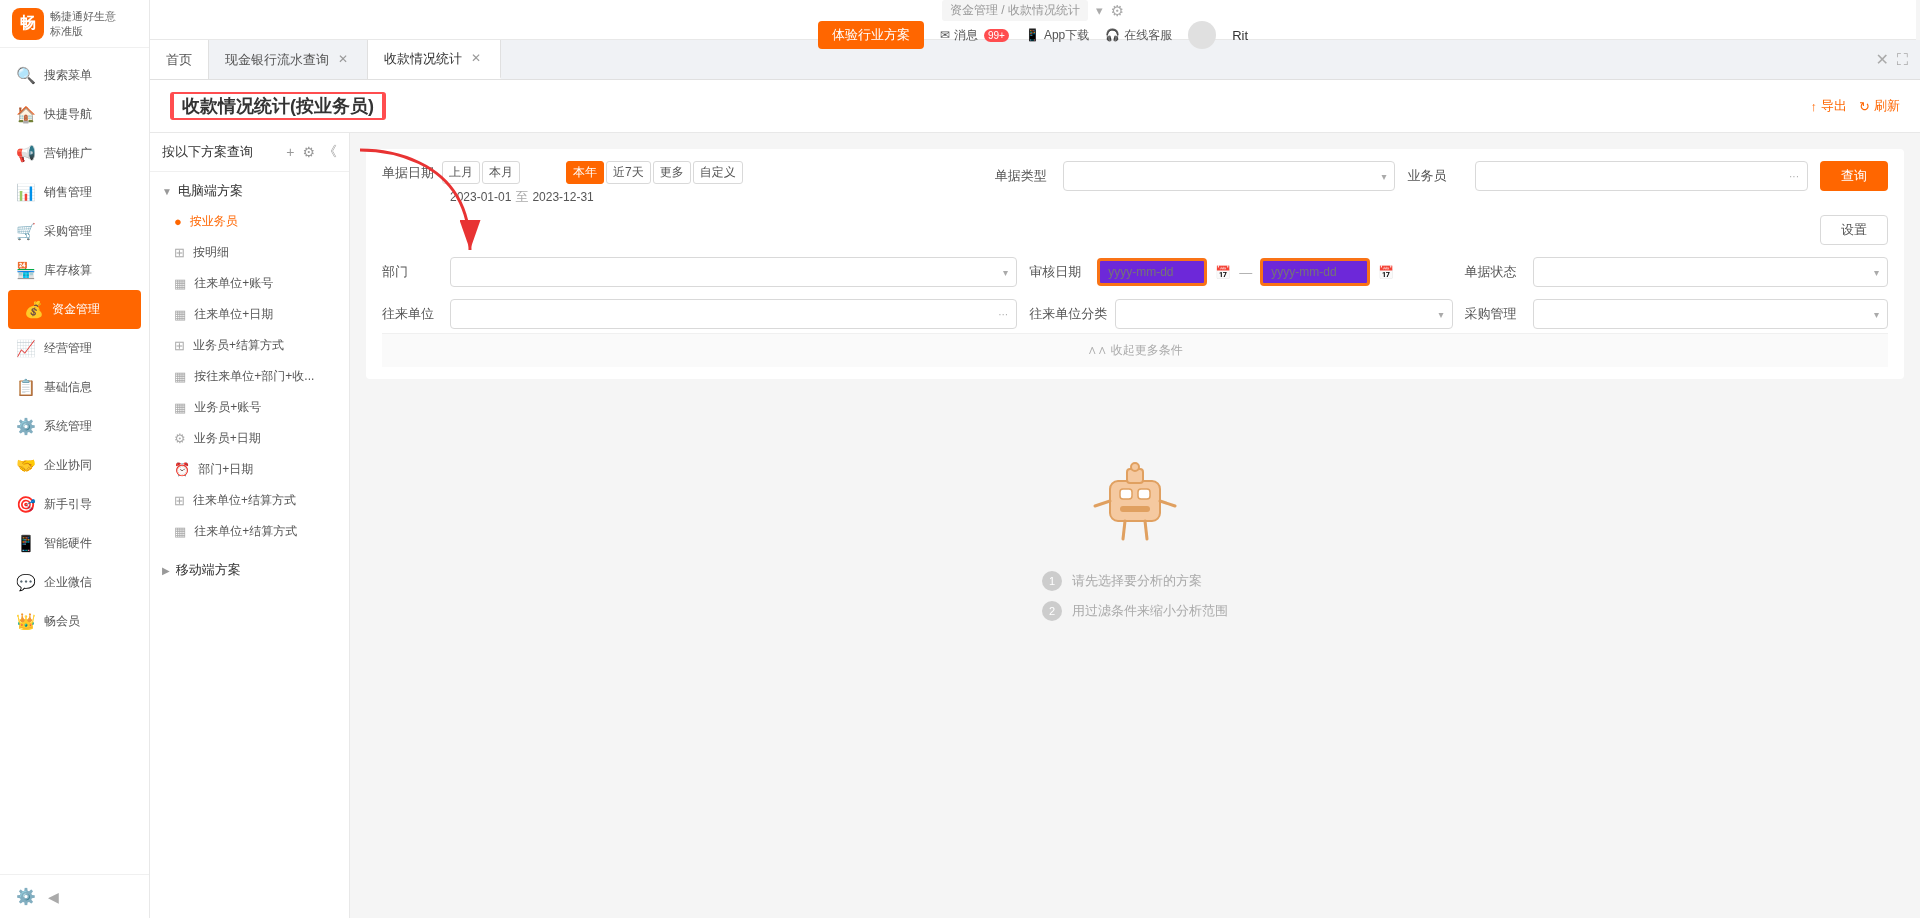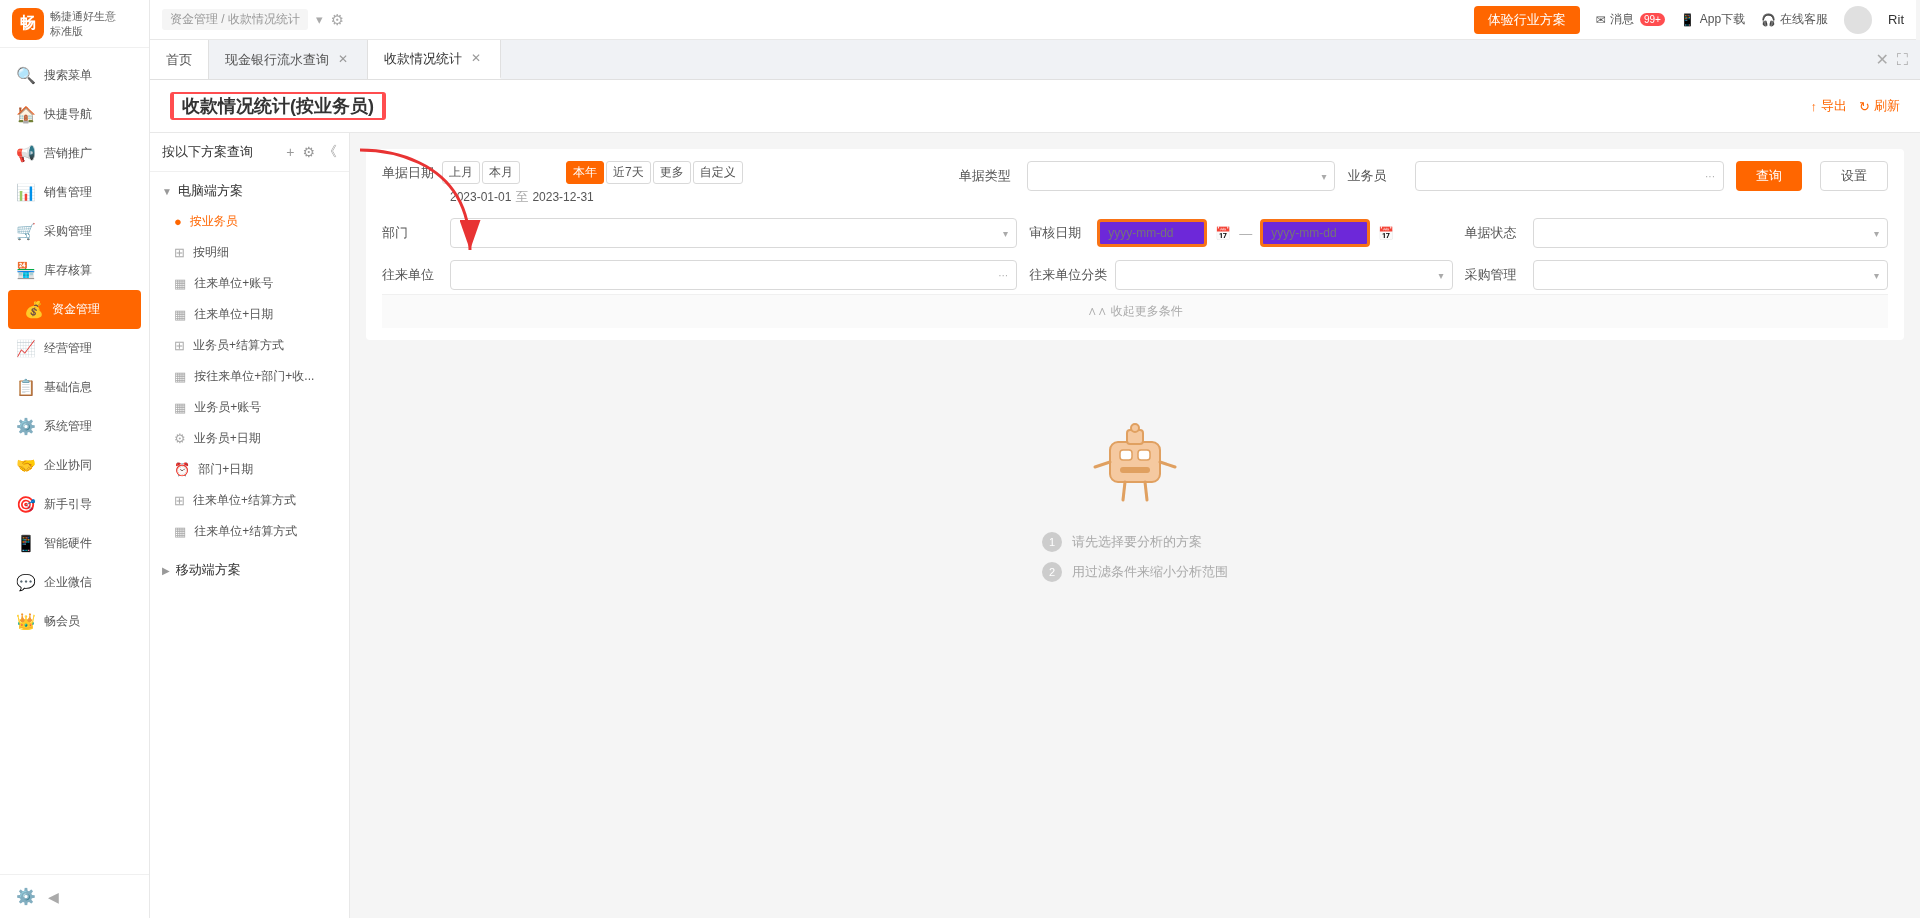--- a/index.html
+++ b/index.html
@@ -9,20 +9,21 @@
     .top-header {
       height: 40px;
       background: #fff;
       display: flex;
       align-items: center;
       padding: 0 12px;
       border-bottom: 1px solid #e8e8e8;
       position: fixed;
       top: 0; left: 150px; right: 4px;
       z-index: 100;
+      flex-direction: column;
     }
     .breadcrumb-area {
       display: flex;
       align-items: center;
       gap: 8px;
       flex: 1;
     }
     .breadcrumb-text {
       color: #999;
       font-size: 12px;
@@ -313,21 +314,22 @@
       font-size: 12px;
       color: #aaa;
       background: #6d28d9;
       width: 110px;
     }
     .date-separator { color: #aaa; }
     .date-icon { color: #aaa; cursor: pointer; }
 
     .query-btns {
       display: flex;
-      gap: 18px;
+      flex-direction: column;
+      gap: 24px;
     }
     .query-btn {
       background: #ff6600;
       color: #fff;
       border: none;
       padding: 6px 20px;
       border-radius: 4px;
       cursor: pointer;
       font-size: 13px;
       white-space: nowrap;

